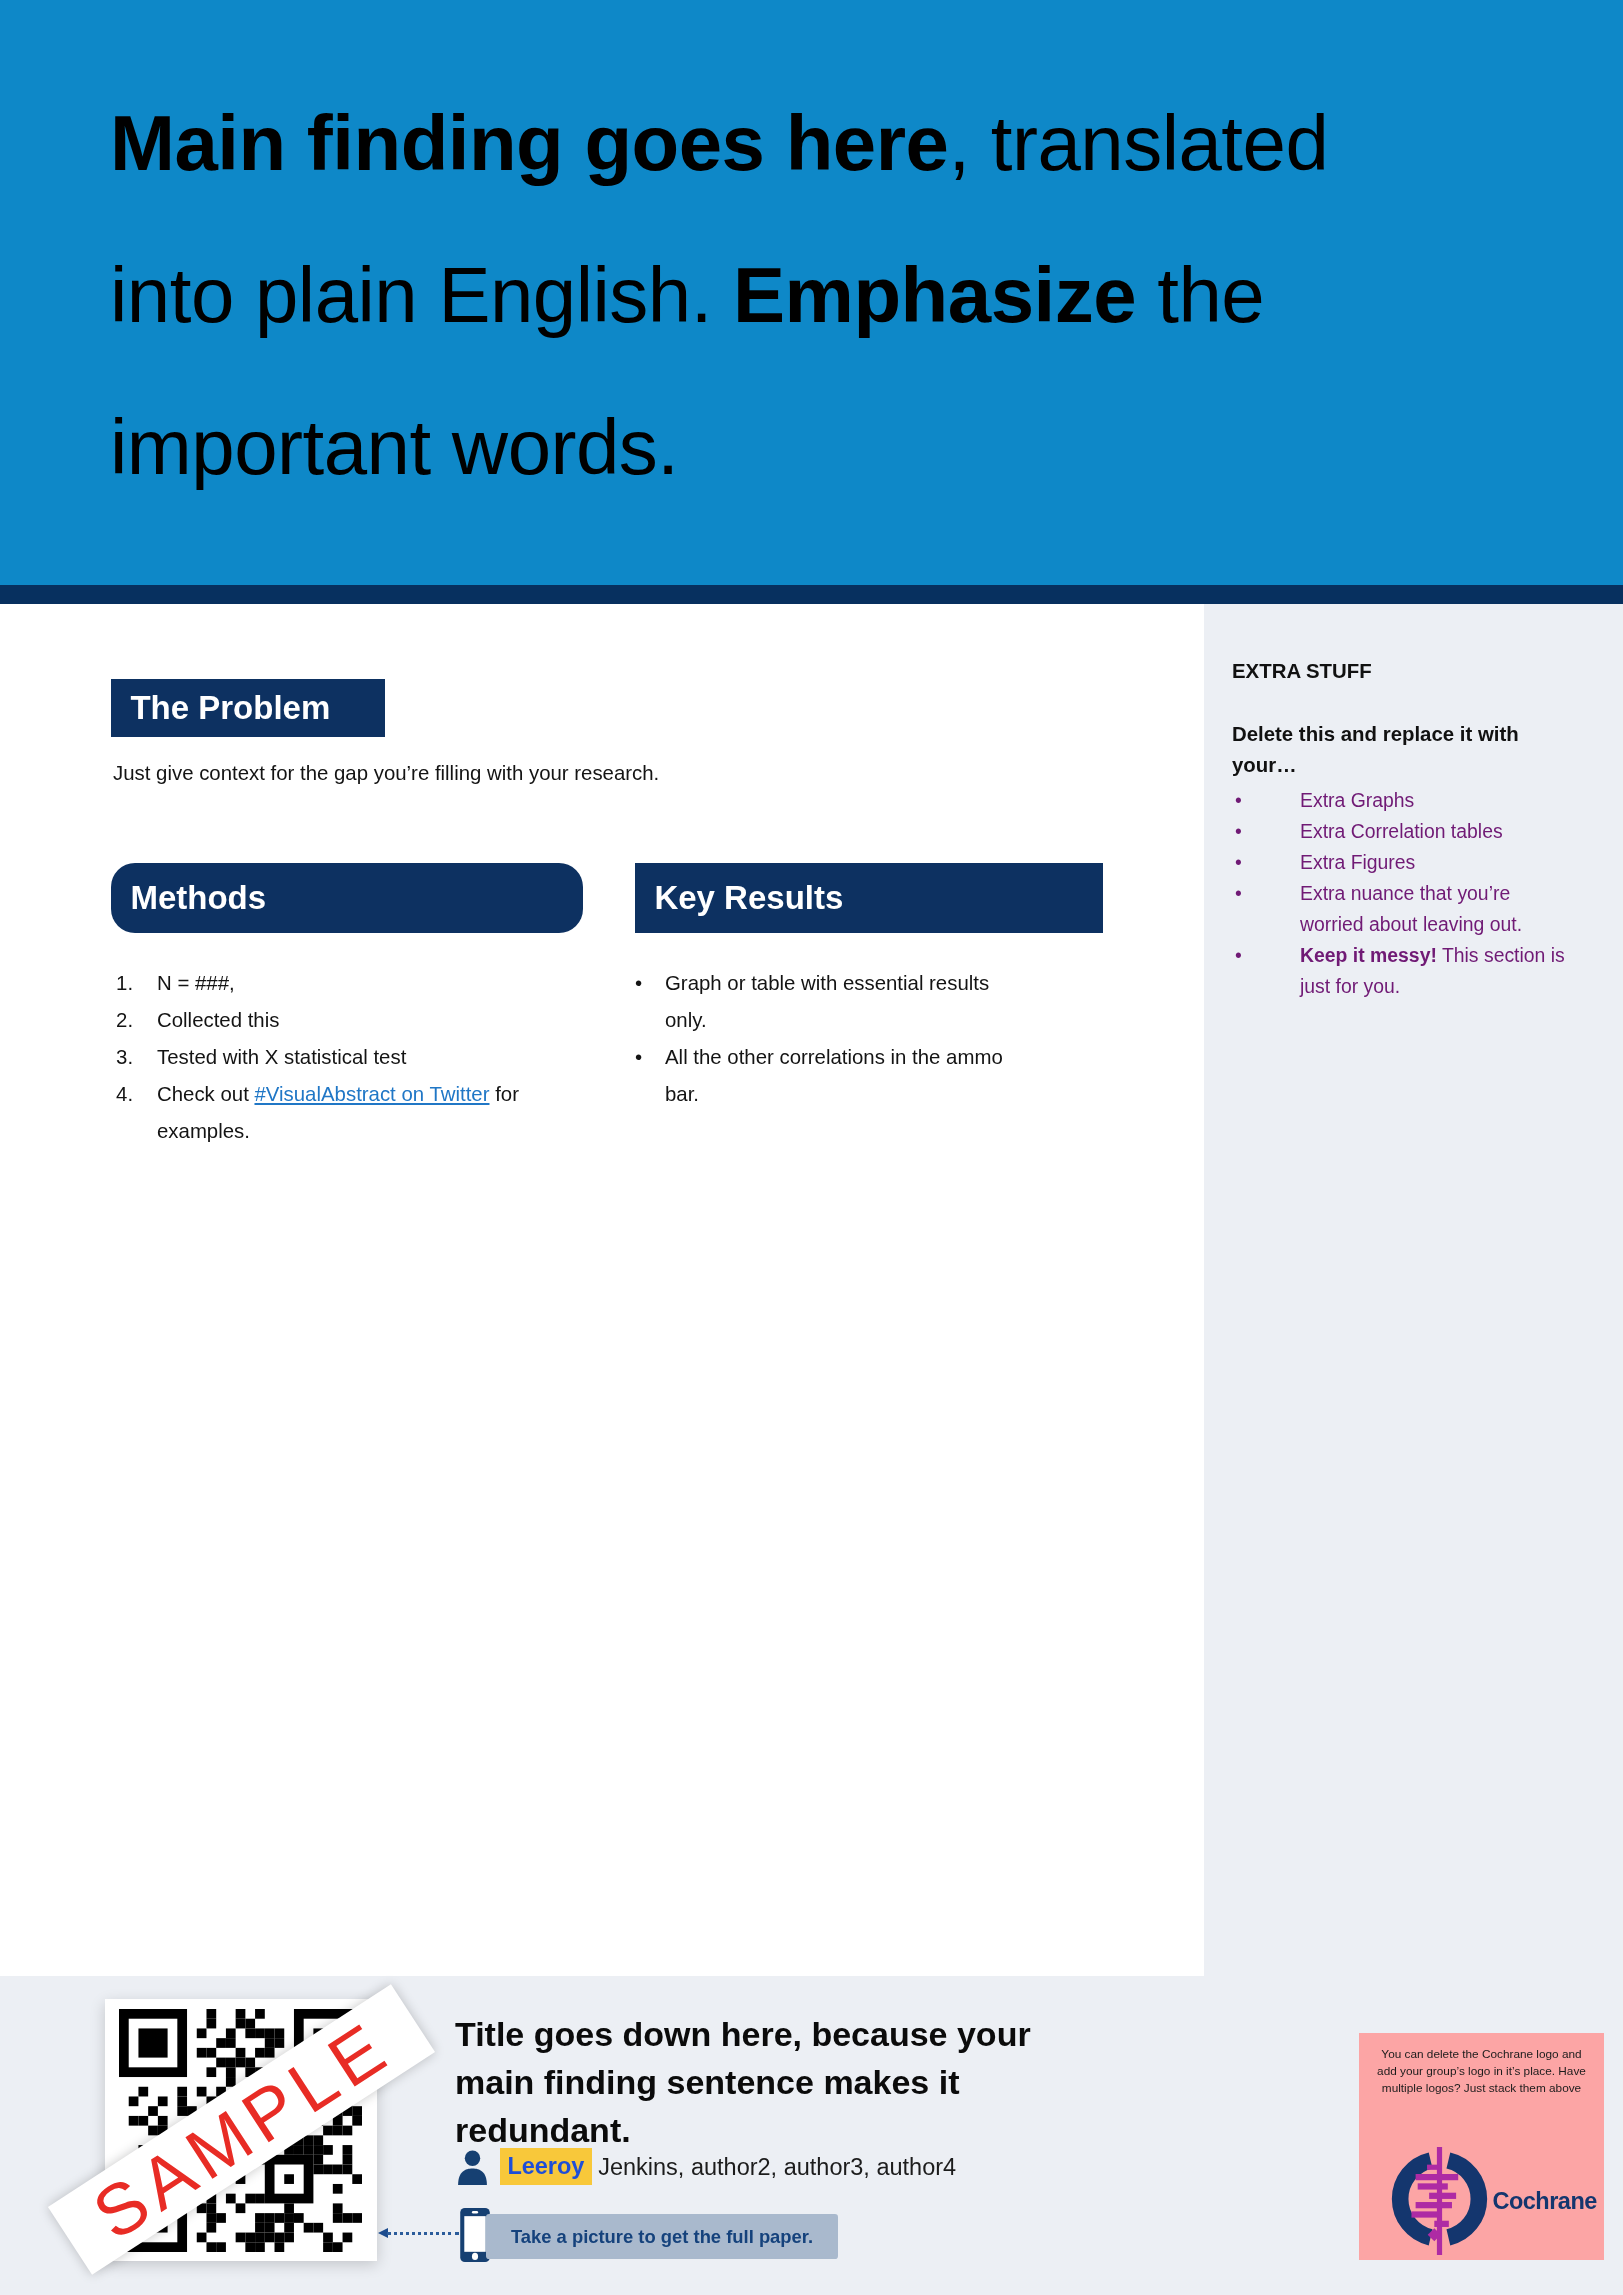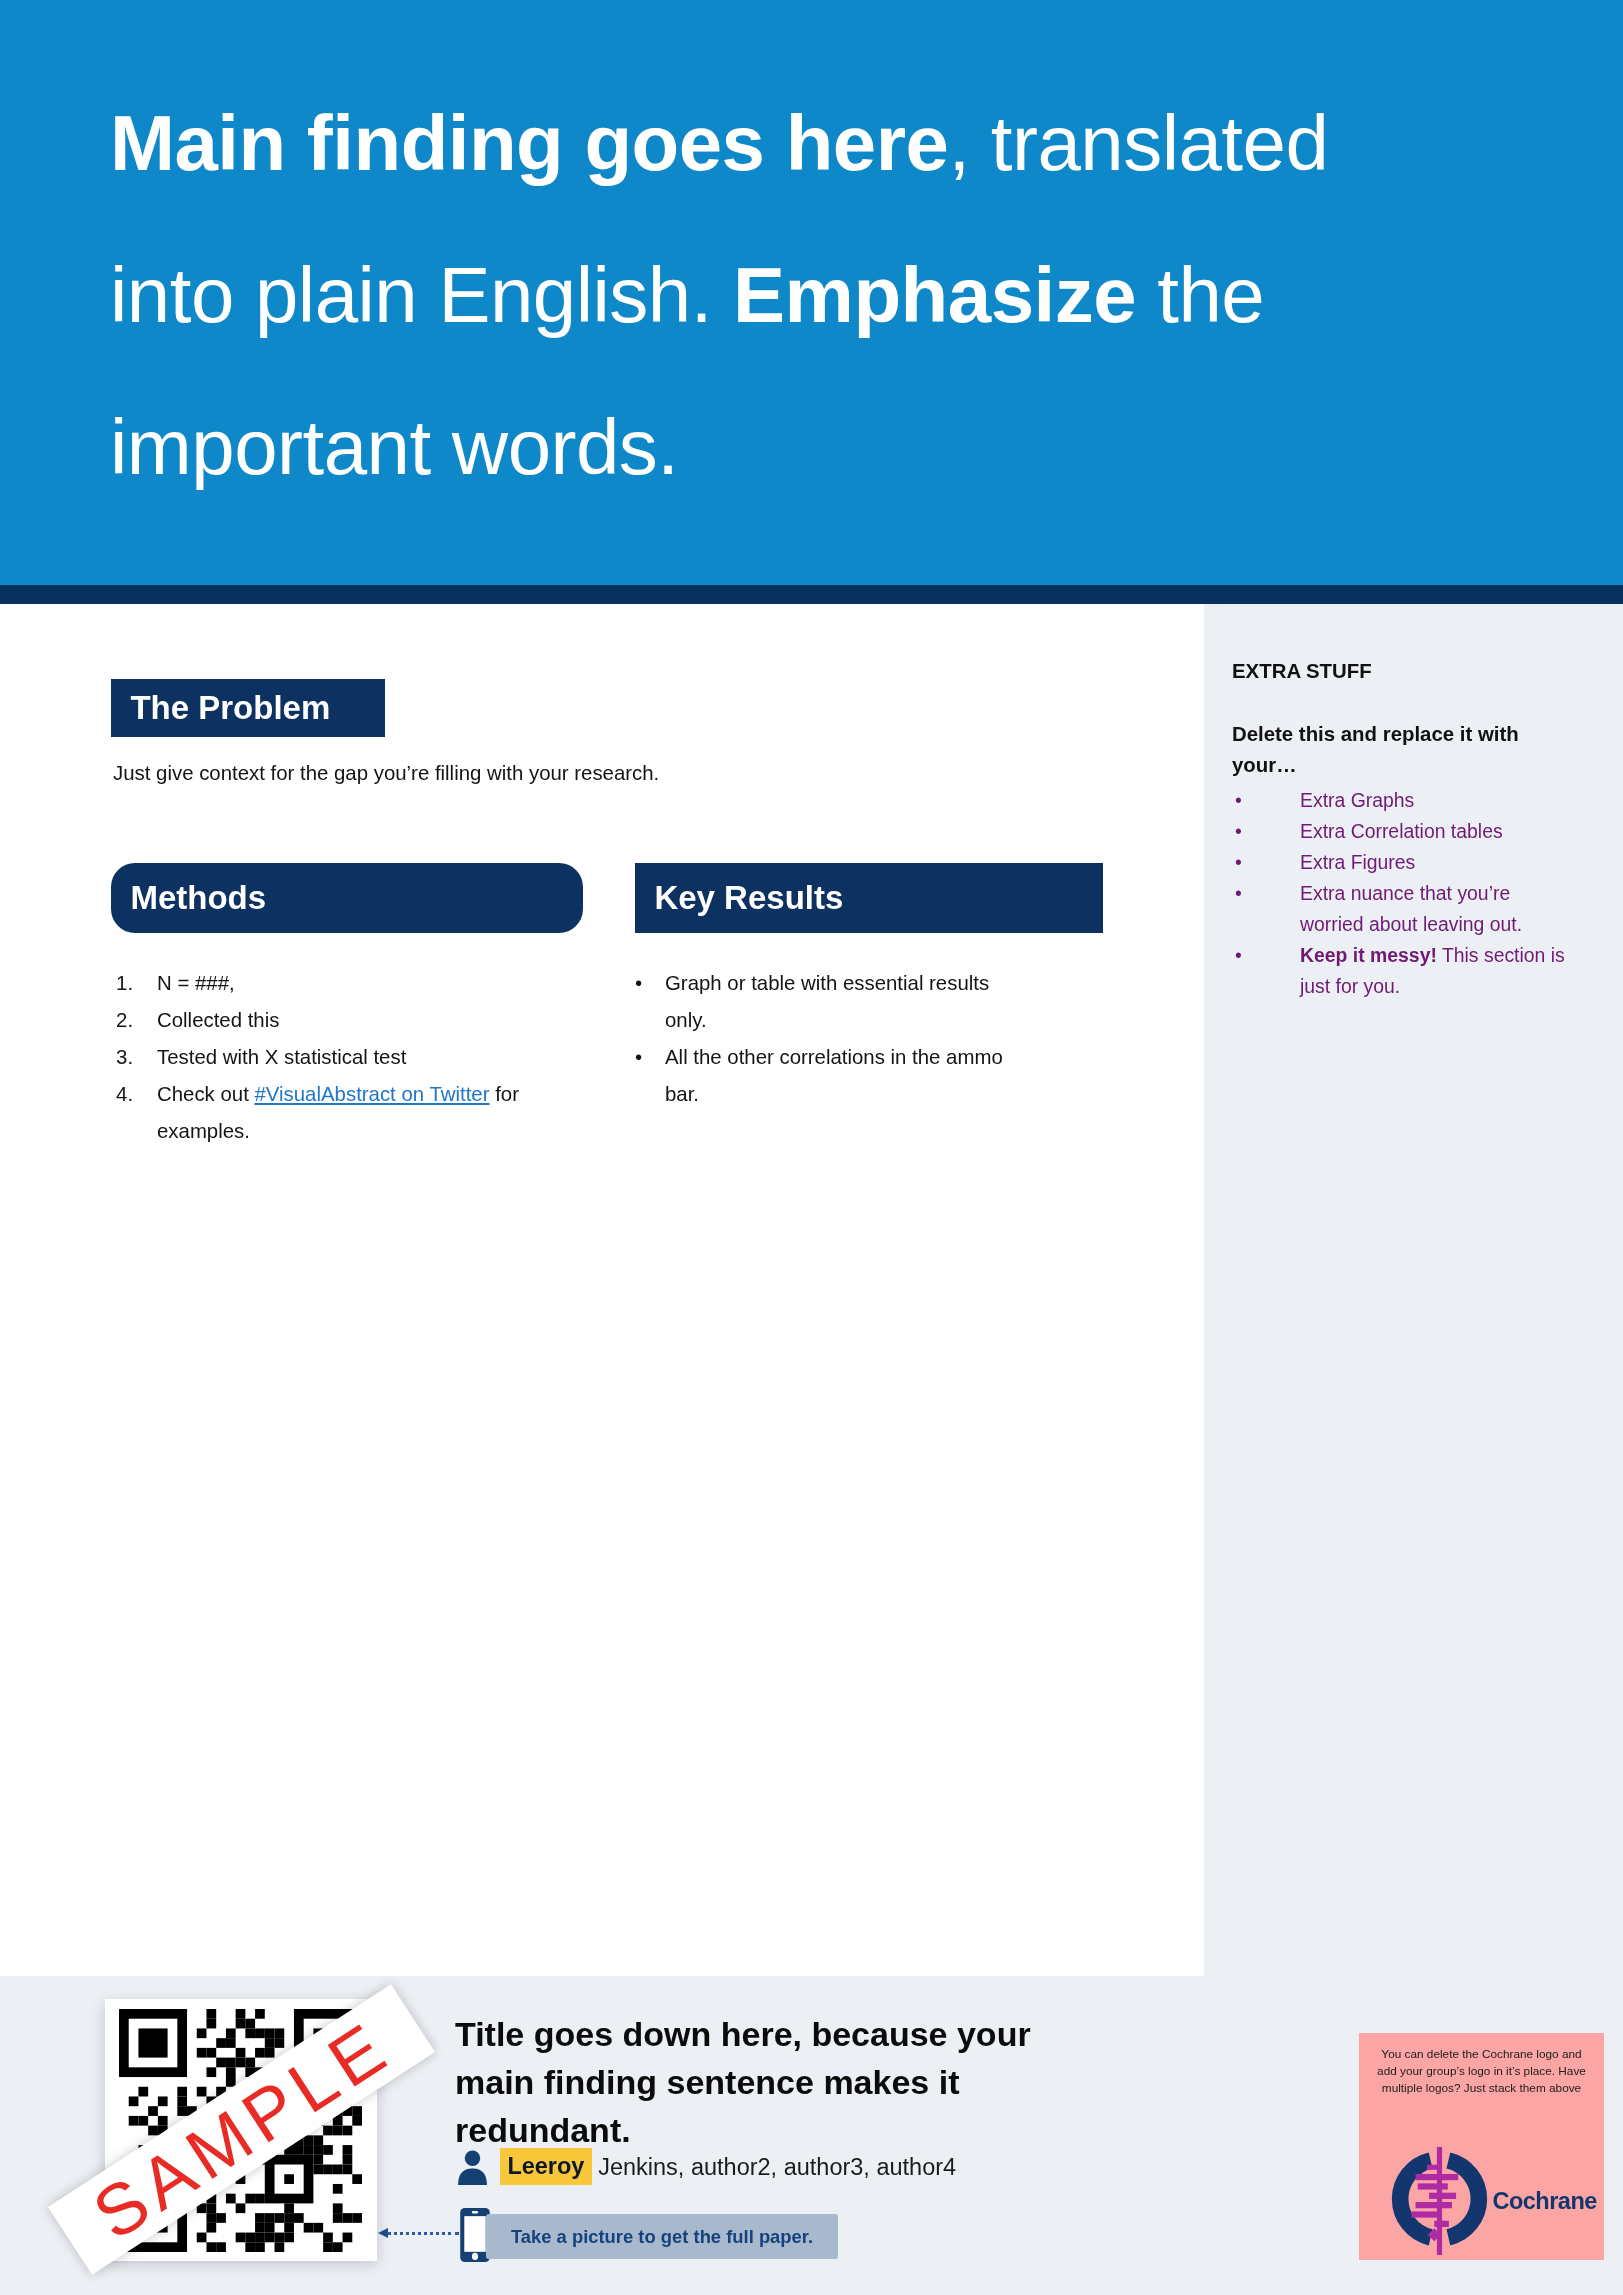--- a/index.html
+++ b/index.html
@@ -1,21 +1,21 @@
 <!DOCTYPE html>
 <html style="font-size:8.2px"><head>
 <meta charset="utf-8">
 <style>
   html,body{margin:0;padding:0;}
   body{font-family:"Liberation Sans", sans-serif;}
   .poster{position:relative;width:1624px;height:2295px;background:#ECEFF4;overflow:hidden;}
 
   
   .banner{position:absolute;left:0;top:0;width:1624px;height:585px;background:#0E88C8;}
-  .banner-text{position:absolute;left:110px;top:67px;width:1502px;color:#ffffff;
+  .banner-text{position:absolute;left:110px;top:67px;width:1502px;color:#000000;
                font-size:78px;line-height:152px;font-weight:400;letter-spacing:-0.5px;}
   .banner-text b{font-weight:700;}
 
   .stripe{position:absolute;left:0;top:585px;width:1624px;height:19.4px;background:#07305F;}
 
   
   .main-panel{position:absolute;left:0;top:604px;width:1204px;height:1372px;background:#ffffff;}
 
   .header-bar{position:absolute;background:#0D3161;color:#ffffff;font-weight:700;
               font-size:33px;box-sizing:border-box;padding-left:19.4px;}
@@ -53,21 +53,21 @@
   .qr-svg{position:absolute;left:14.3px;top:10.2px;}
   .ribbon{position:absolute;left:-68px;top:90px;width:409px;height:81px;background:#ffffff;
           transform:rotate(-33deg);display:flex;align-items:center;justify-content:center;
           box-shadow:0 0 11.2px rgba(0,0,0,0.22);}
   .ribbon span{font-size:72px;font-weight:400;letter-spacing:7.2px;color:#E82C25;line-height:1;}
 
   .footer-title{position:absolute;left:455px;top:2010px;width:603px;font-size:34px;font-weight:700;
                 line-height:48px;color:#0b0b0b;}
   .author-row{position:absolute;left:456px;top:2149px;display:flex;align-items:center;gap:11.2px;}
   .author-text{font-size:23.5px;color:#1c1c1c;}
-  .author-hl{background:#F8C83A;font-weight:700;padding:5.1px 7.2px;color:#0f172a;}
+  .author-hl{background:#F8C83A;font-weight:700;padding:5.1px 7.2px;color:#1d4ed8;}
 
   .dotted-arrow{position:absolute;left:387px;top:2232px;width:72px;height:0;
                 border-top:3.6px dotted #2B5C9B;}
   .arrow-head{position:absolute;left:378px;top:2228px;width:0;height:0;
               border-top:5.1px solid transparent;border-bottom:5.1px solid transparent;
               border-right:10.2px solid #1C4B8E;}
   .cta-box{position:absolute;left:486px;top:2214px;width:352px;height:45px;background:#A9B9CD;
            border-radius:3.1px;display:flex;align-items:center;justify-content:center;}
   .cta-box span{font-size:18.4px;font-weight:700;color:#15427C;}
   .phone{position:absolute;left:460px;top:2208px;}

